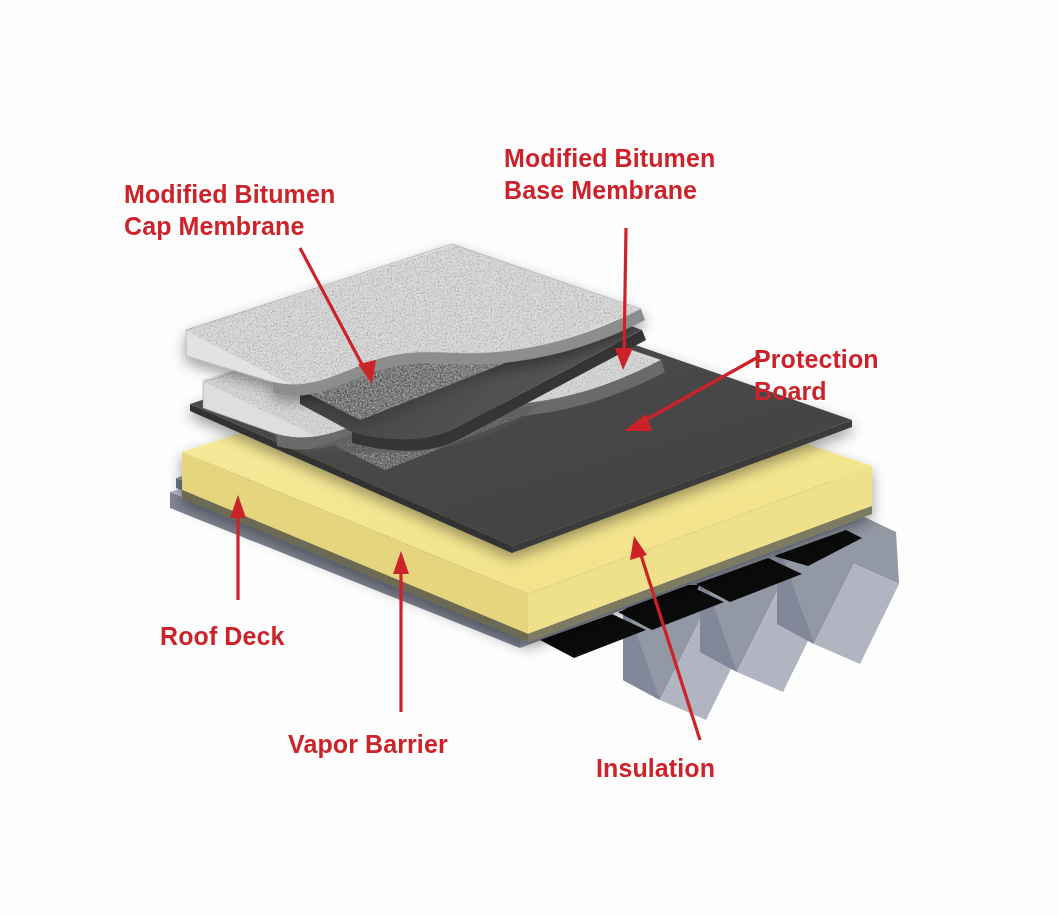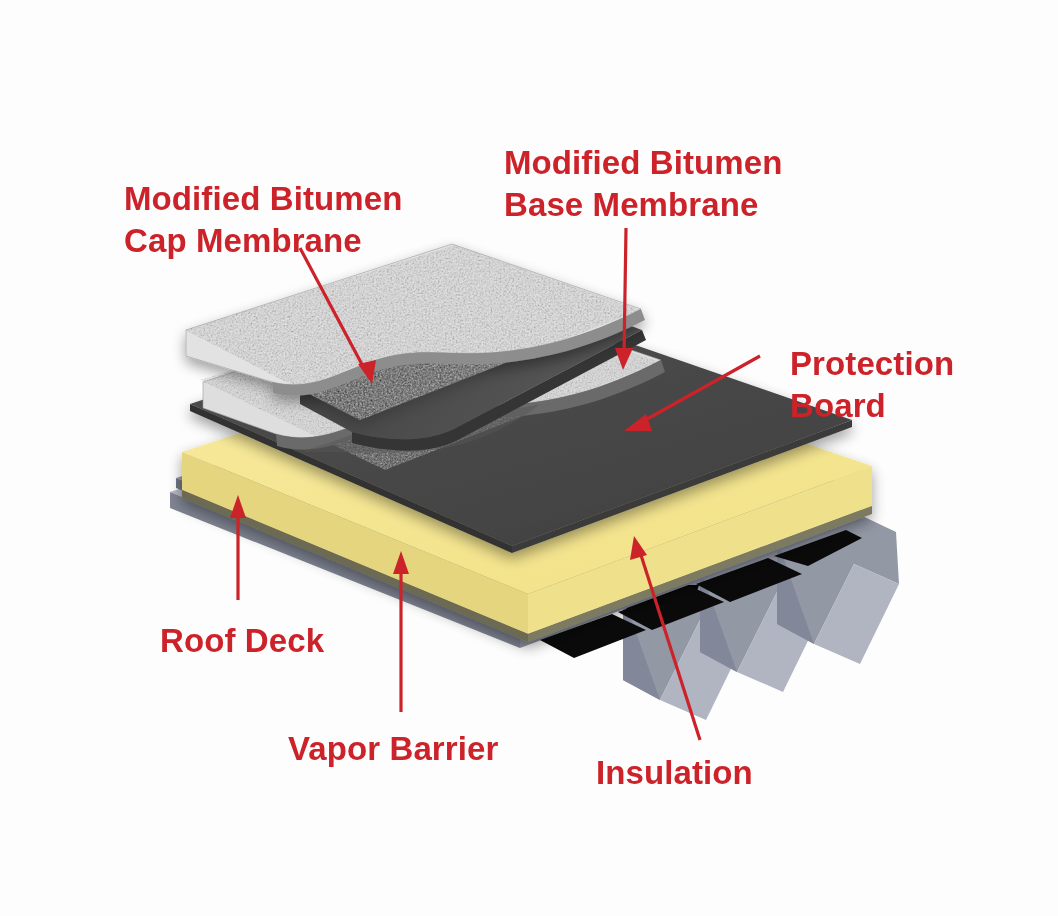--- a/index.html
+++ b/index.html
@@ -8,21 +8,21 @@
     background:#fdfdfd;
     font-family:"Liberation Sans",sans-serif;
     overflow:hidden;
     position:relative;
   }
   #stage{position:absolute;left:0;top:0;width:1058px;height:916px;}
   .label{
     position:absolute;
     color:#cc2229;
     font-weight:bold;
-    font-size:33px;
+    font-size:25px;
     line-height:1.28;
     letter-spacing:.1px;
     white-space:pre-line;
   }
   svg.art{position:absolute;left:0;top:0;width:1058px;height:916px;}
 </style>
 </head>
 <body>
 
 <div id="stage">
@@ -223,21 +223,21 @@
       </g>
     </g>
   </svg>
 
   <div class="label" style="left:124px;top:178px;">Modified Bitumen
 Cap Membrane</div>
 
   <div class="label" style="left:504px;top:142px;">Modified Bitumen
 Base Membrane</div>
 
-  <div class="label" style="left:790px;top:343px;">Protection
+  <div class="label" style="left:754px;top:343px;">Protection
 Board</div>
 
   <div class="label" style="left:288px;top:728px;">Vapor Barrier</div>
 
   <div class="label" style="left:160px;top:620px;">Roof Deck</div>
 
   <div class="label" style="left:596px;top:752px;">Insulation</div>
 
 </div>
 

